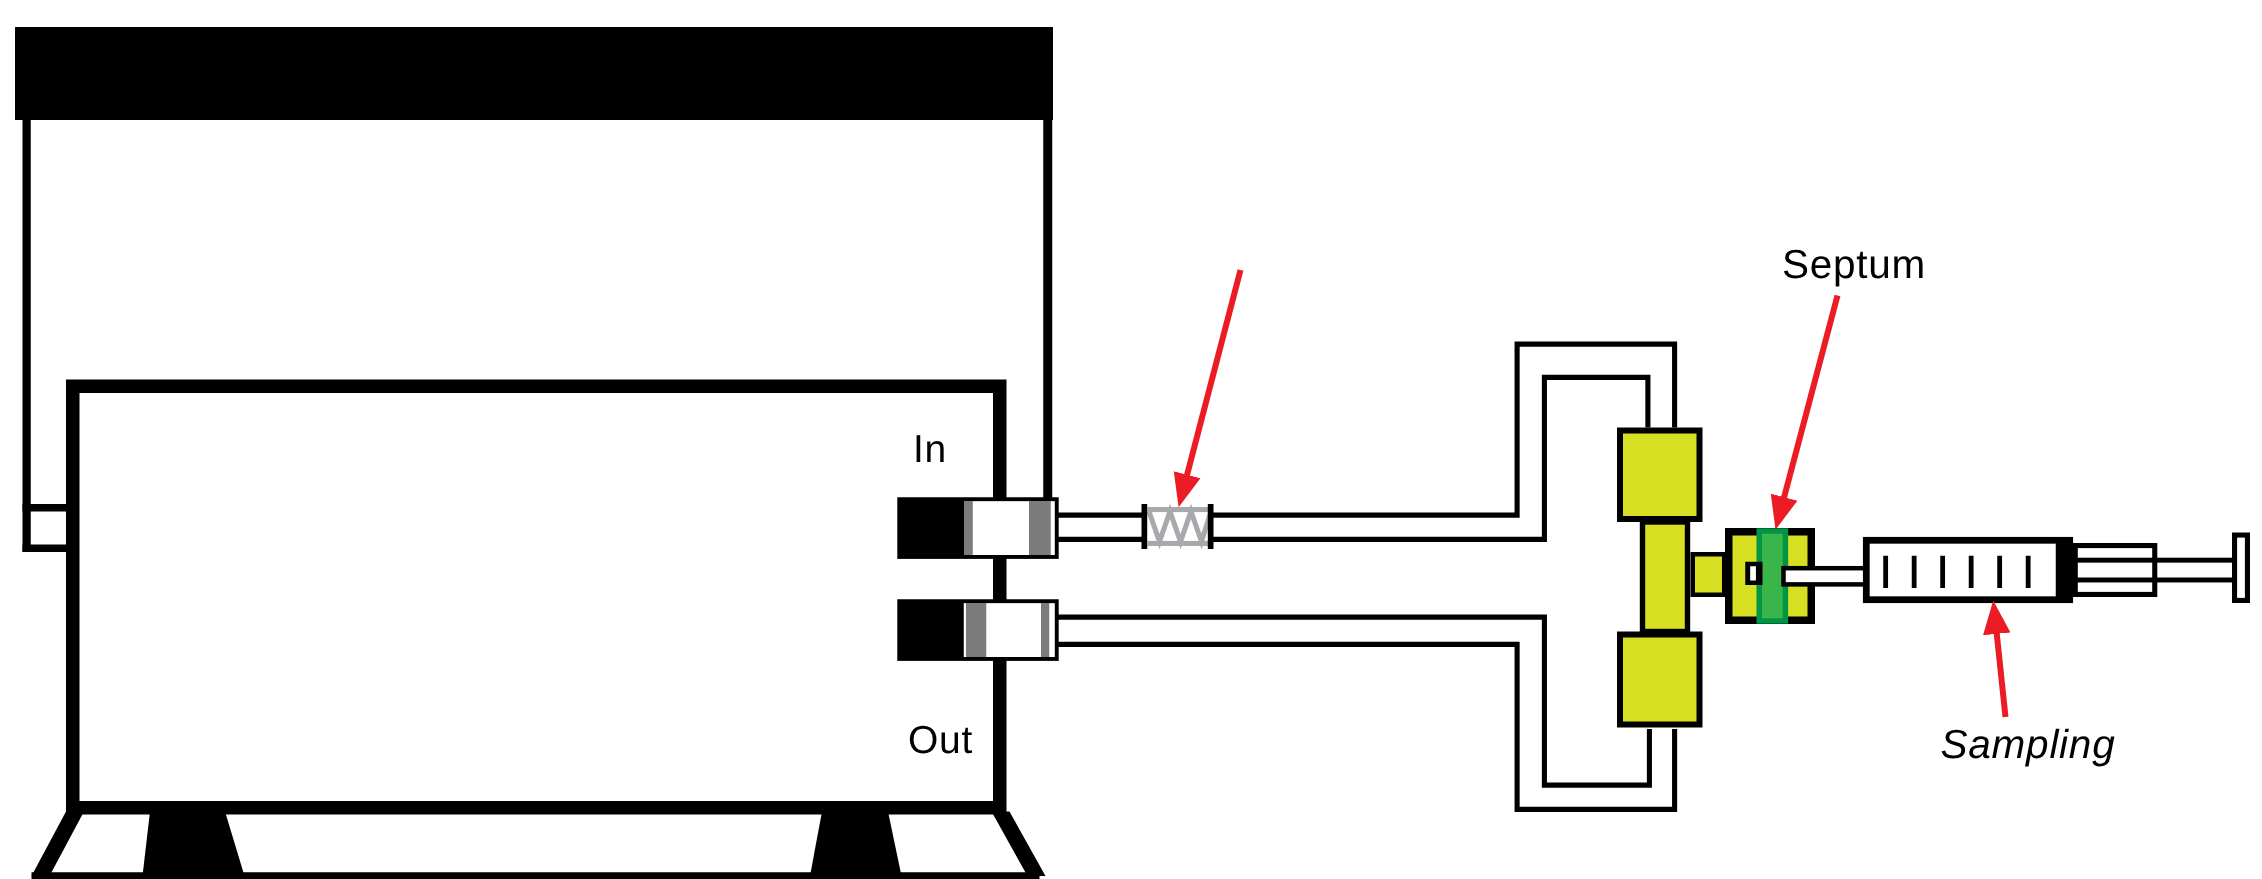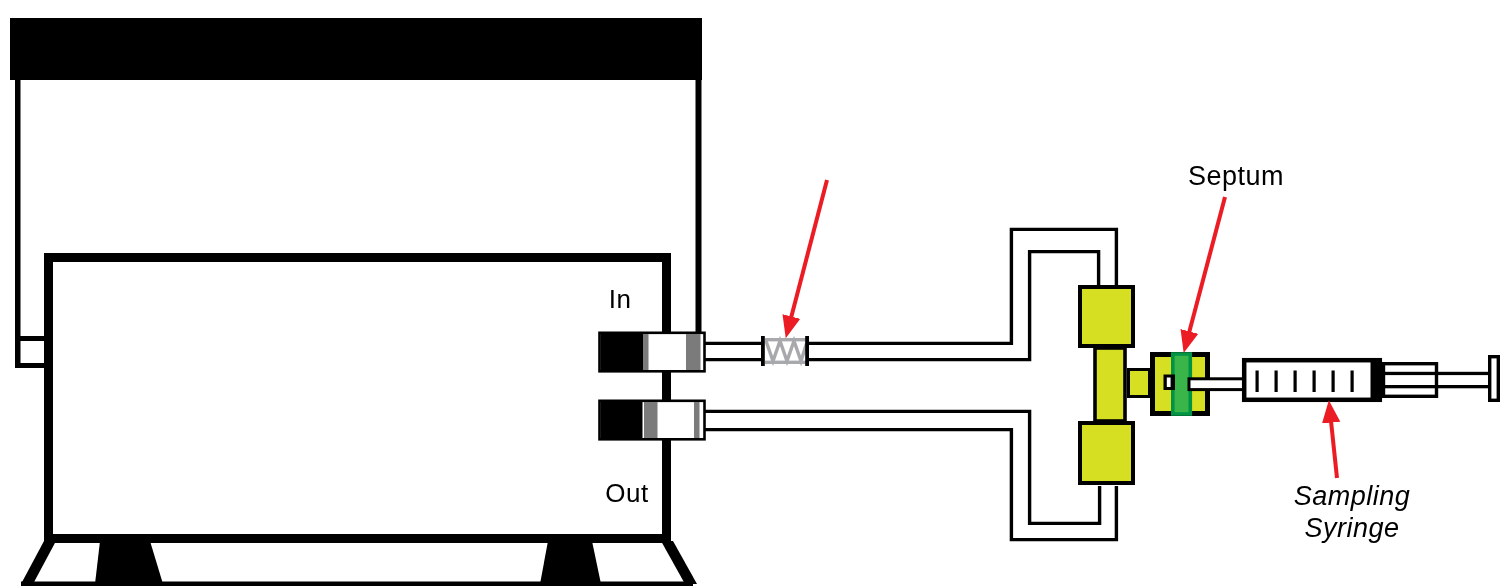--- a/index.html
+++ b/index.html
@@ -132,16 +132,15 @@
 
   <div class="lbl lbl-port" style="left:596px; top:284px; width:48px;">In</div>
 
   <div class="lbl lbl-port" style="left:592px; top:450px; width:70px;margin-top:28px;">Out</div>
 
 
   <div class="lbl" style="left:1180px; top:161px; width:112px;">Septum</div>
 
   <div class="lbl lbl-2line" style="left:1277px; top:481px; width:150px;">
     <span>Sampling</span>
-    <span>Syringe</span>
   </div>
 
 </div>
 
 </body></html>

